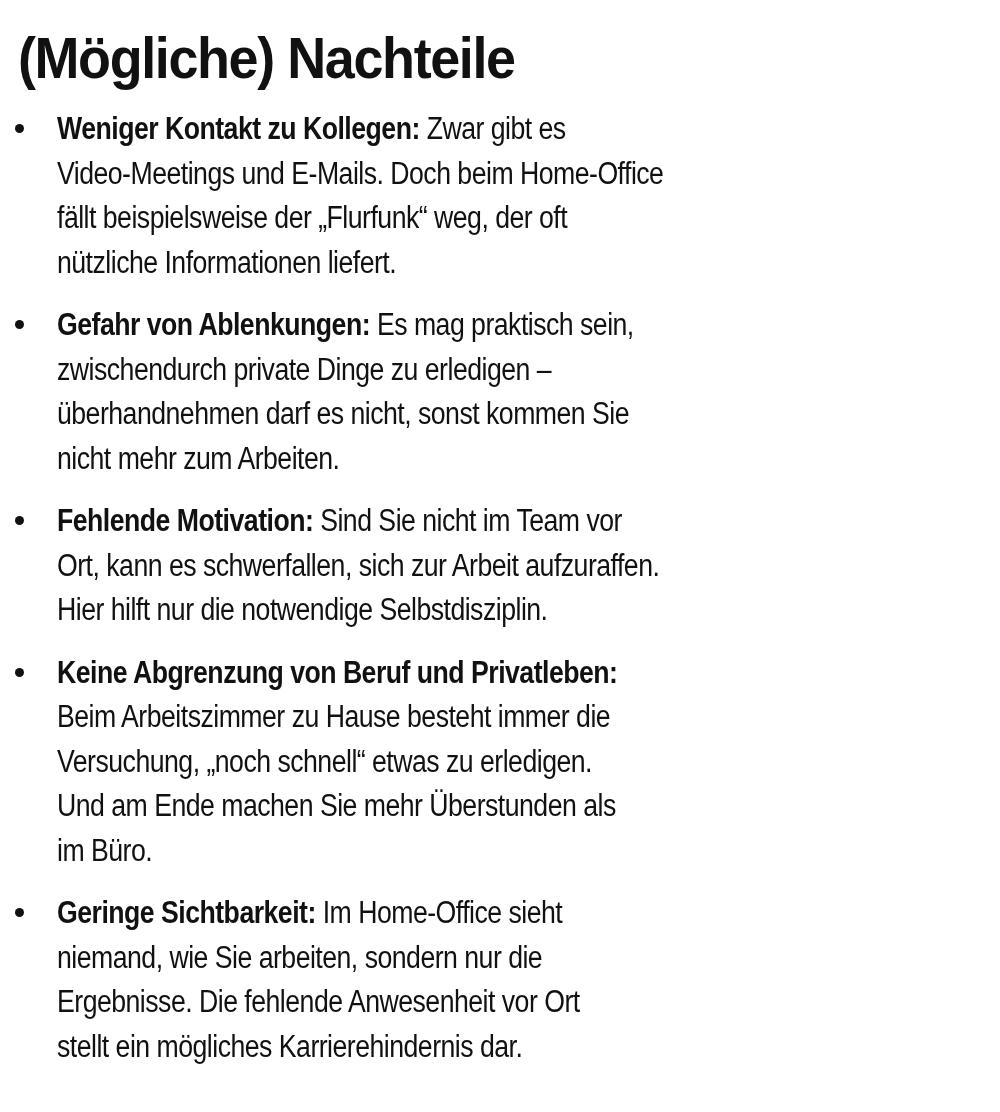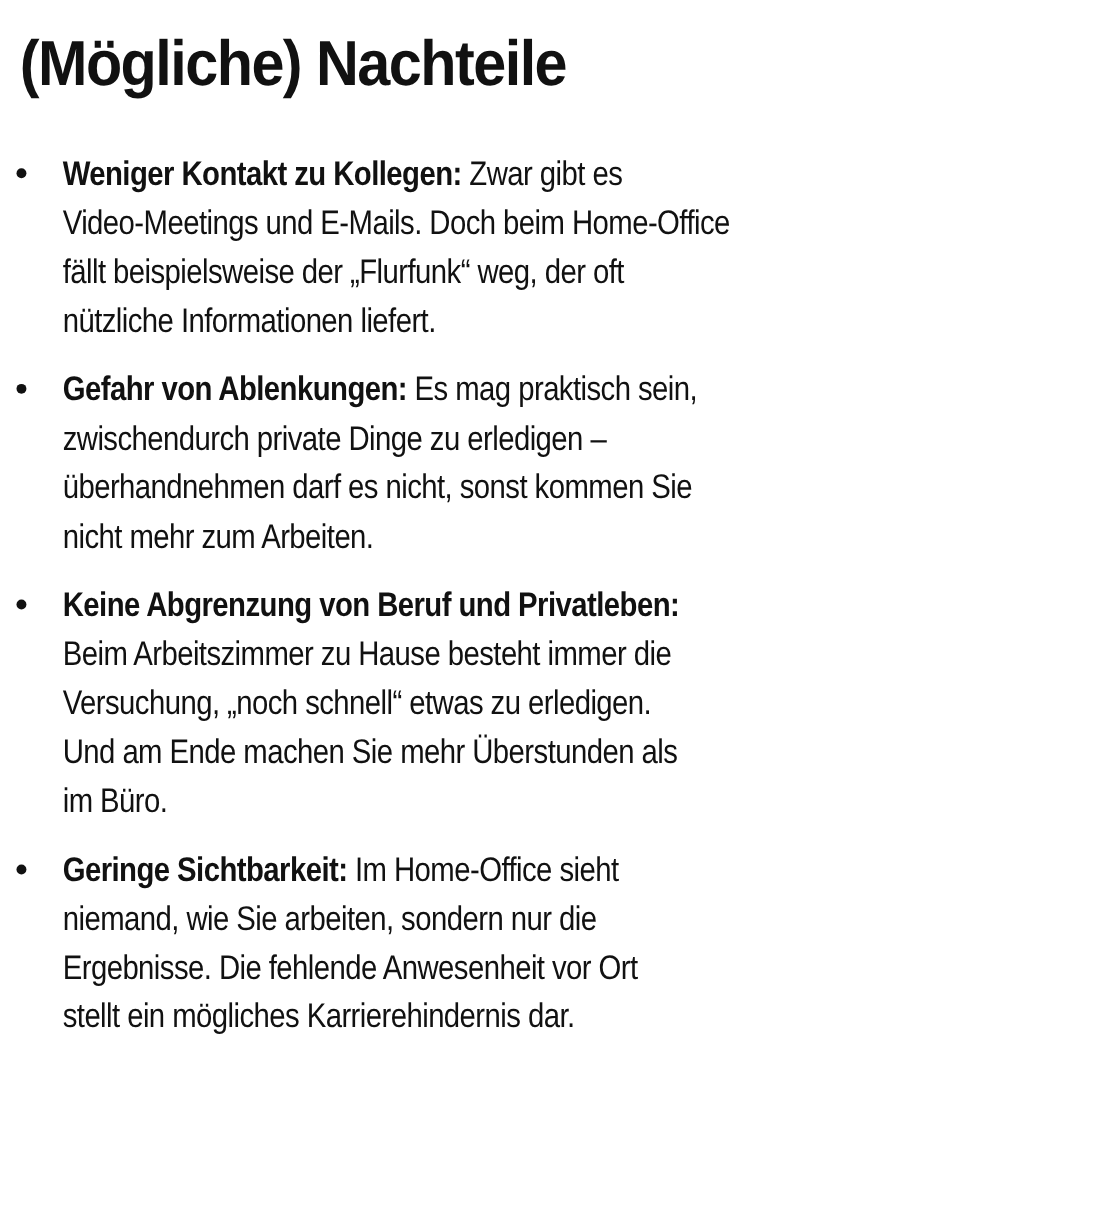--- a/index.html
+++ b/index.html
@@ -28,21 +28,21 @@
       font-weight: bold;
       letter-spacing: -1.5px;
       line-height: 80px;
       white-space: nowrap;
       transform: scaleX(0.93);
       transform-origin: left center;
     }
     .list {
       position: absolute;
       left: 0;
-      top: 136px;
+      top: 107px;
       margin: 0;
       padding: 0;
       list-style: none;
     }
     .item {
       position: relative;
       padding-left: 57px;
       margin-bottom: 18px;
     }
     .bullet {
@@ -83,20 +83,26 @@
     </li>
 
     <li class="item">
       <span class="bullet"></span>
       <span class="line"><span class="term">Gefahr von Ablenkungen:</span><span> Es mag praktisch sein,</span></span>
       <span class="line">zwischendurch private Dinge zu erledigen –</span>
       <span class="line">überhandnehmen darf es nicht, sonst kommen Sie</span>
       <span class="line">nicht mehr zum Arbeiten.</span>
     </li>
 
+    <li class="item">
+      <span class="bullet"></span>
+      <span class="line"><span class="term">Fehlende Motivation:</span><span> Sind Sie nicht im Team vor</span></span>
+      <span class="line">Ort, kann es schwerfallen, sich zur Arbeit aufzuraffen.</span>
+      <span class="line">Hier hilft nur die notwendige Selbstdisziplin.</span>
+    </li>
 
     <li class="item">
       <span class="bullet"></span>
       <span class="line"><span class="term">Keine Abgrenzung von Beruf und Privatleben:</span><span></span></span>
       <span class="line">Beim Arbeitszimmer zu Hause besteht immer die</span>
       <span class="line">Versuchung, „noch schnell“ etwas zu erledigen.</span>
       <span class="line">Und am Ende machen Sie mehr Überstunden als</span>
       <span class="line">im Büro.</span>
     </li>
 

